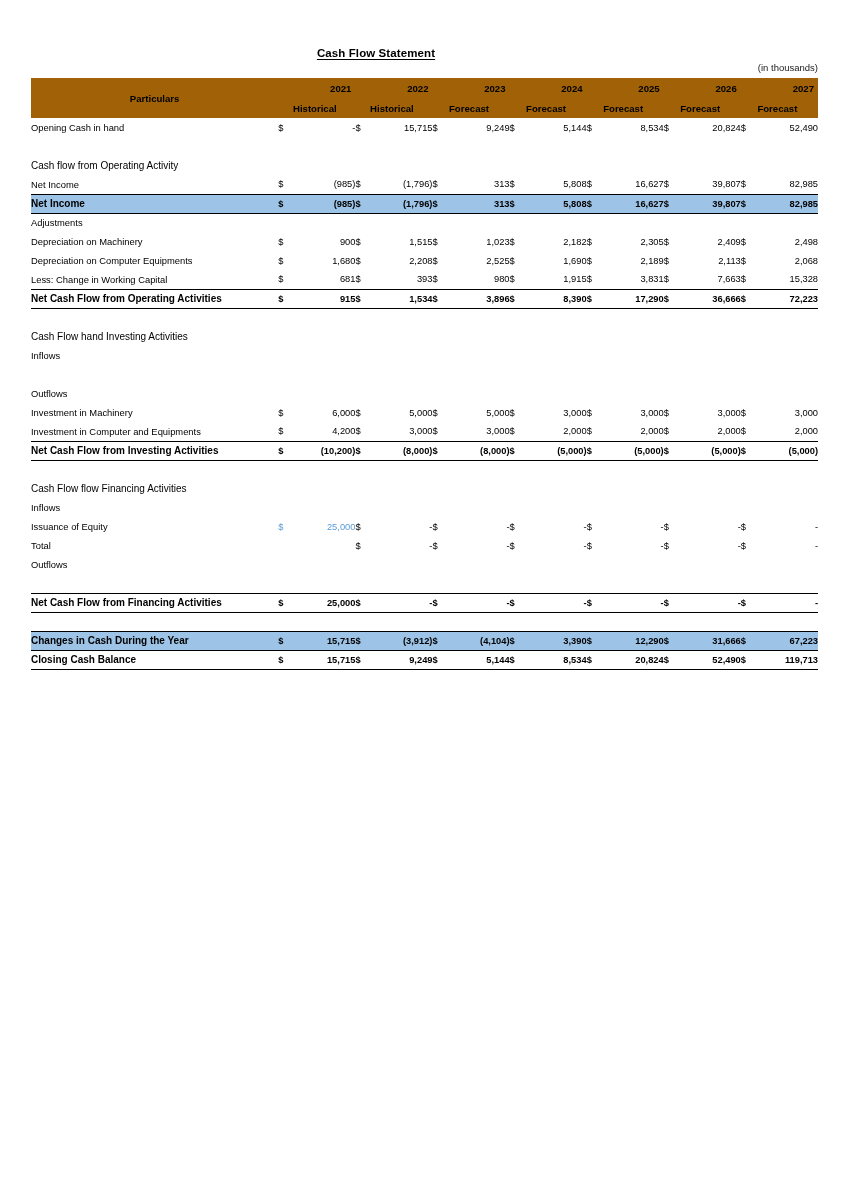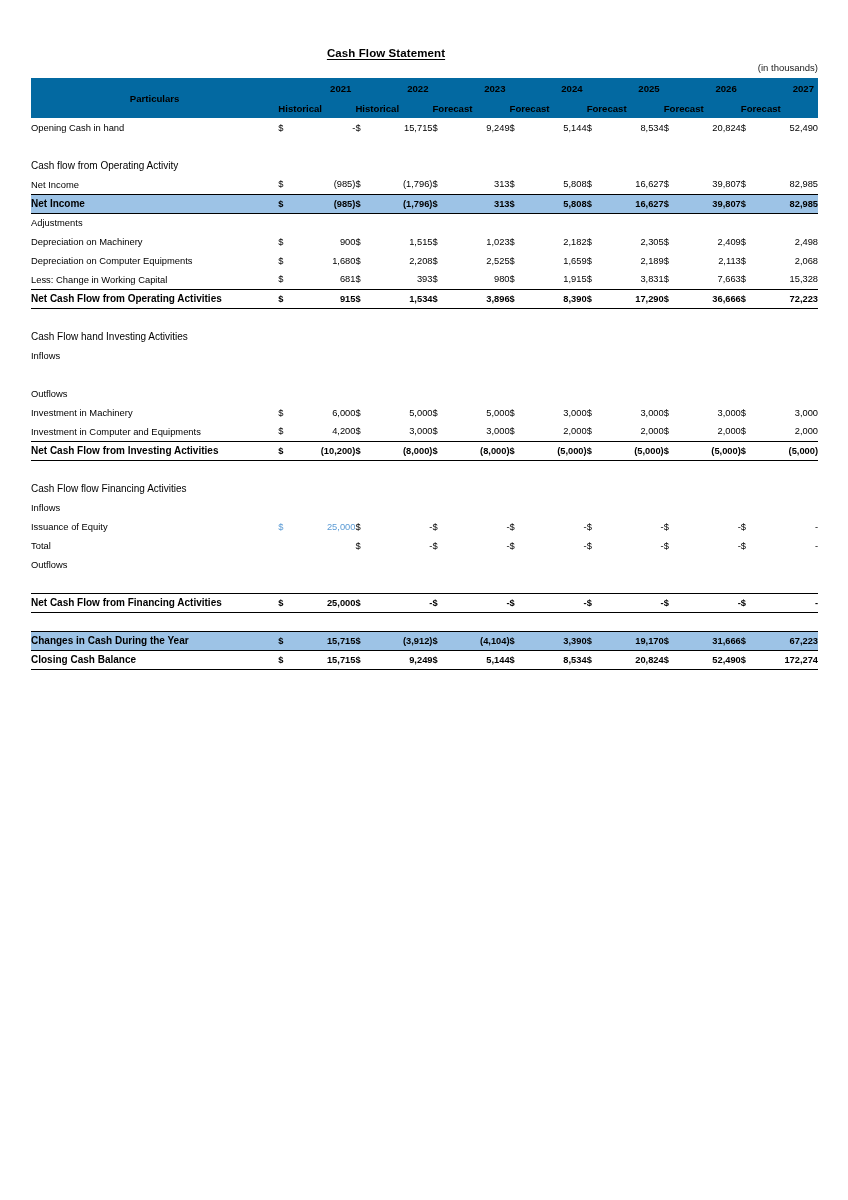--- a/index.html
+++ b/index.html
@@ -13,21 +13,21 @@
     font-family: "Liberation Sans", sans-serif;
     color: #000000;
     position: relative;
     overflow: hidden;
   }
 
   
   .title-bar {
     position: absolute;
     top: 43px;
-    left: 14px;
+    left: 4px;
     width: 696px;
     text-align: center;
     padding-left: 24px;
   }
   .doc-title {
     display: inline-block;
     font-size: 11.5px;
     font-weight: bold;
     text-decoration: underline;
     text-underline-offset: 2px;
@@ -68,36 +68,36 @@
 
   
   .bd-out-l { border-left: 1.3px solid #000; }
   .bd-out-r { border-right: 1.3px solid #000; }
   .bd-top   { border-top: 1.3px solid #000; }
   .bd-bot   { border-bottom: 1.3px solid #000; }
   .sep-l    { border-left: 1.1px solid #000; }
 
   
   .hdr td {
-    background: #0369a1;
+    background: #a16207;
     font-weight: bold;
     font-size: 9.6px;
   }
   .hdr-particulars {
     text-align: center;
     font-weight: bold;
     font-size: 10.2px;
   }
   .hdr-year {
     text-align: right;
     padding-right: 4px !important;
     height: 20px;
   }
   .hdr-period {
-    text-align: left;
+    text-align: center;
     padding-right: 4px !important;
     height: 20px;
   }
 
   
   tr.r { height: 19px; }
   tr.r-blank { height: 19px; }
 
   .lbl {
     padding-left: 4px;
@@ -299,21 +299,21 @@
       </tr>
       <tr class="r">
         <td class="lbl bd-out-l lbl-indent">Depreciation on Computer Equipments</td>
         <td class="cur sep-l">$</td>
         <td class="val">1,680</td>
         <td class="cur sep-l">$</td>
         <td class="val">2,208</td>
         <td class="cur sep-l">$</td>
         <td class="val">2,525</td>
         <td class="cur sep-l">$</td>
-        <td class="val">1,659</td>
+        <td class="val">1,690</td>
         <td class="cur sep-l">$</td>
         <td class="val">2,189</td>
         <td class="cur sep-l">$</td>
         <td class="val">2,113</td>
         <td class="cur sep-l">$</td>
         <td class="val bd-out-r">2,068</td>
       </tr>
       <tr class="r">
         <td class="lbl bd-out-l lbl-indent2">Less: Change in Working Capital</td>
         <td class="cur sep-l">$</td>
@@ -641,37 +641,37 @@
         <td class="lbl bd-out-l lbl-bold">Changes in Cash During the Year</td>
         <td class="cur sep-l">$</td>
         <td class="val">15,715</td>
         <td class="cur sep-l">$</td>
         <td class="val">(3,912)</td>
         <td class="cur sep-l">$</td>
         <td class="val">(4,104)</td>
         <td class="cur sep-l">$</td>
         <td class="val">3,390</td>
         <td class="cur sep-l">$</td>
-        <td class="val">19,170</td>
+        <td class="val">12,290</td>
         <td class="cur sep-l">$</td>
         <td class="val">31,666</td>
         <td class="cur sep-l">$</td>
         <td class="val bd-out-r">67,223</td>
       </tr>
       <tr class="r bold-row rule-bot">
         <td class="lbl bd-out-l lbl-bold">Closing Cash Balance</td>
         <td class="cur sep-l">$</td>
         <td class="val">15,715</td>
         <td class="cur sep-l">$</td>
         <td class="val">9,249</td>
         <td class="cur sep-l">$</td>
         <td class="val">5,144</td>
         <td class="cur sep-l">$</td>
         <td class="val">8,534</td>
         <td class="cur sep-l">$</td>
         <td class="val">20,824</td>
         <td class="cur sep-l">$</td>
         <td class="val">52,490</td>
         <td class="cur sep-l">$</td>
-        <td class="val bd-out-r">172,274</td>
+        <td class="val bd-out-r">119,713</td>
       </tr>
     </tbody>
 </table>
 
 </body></html>

